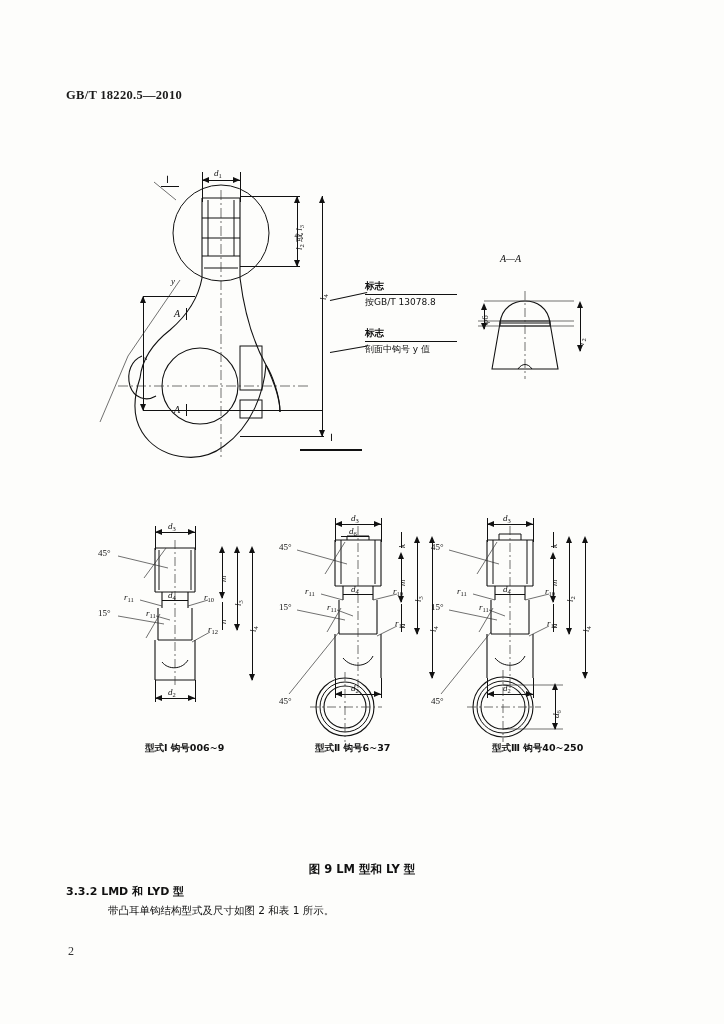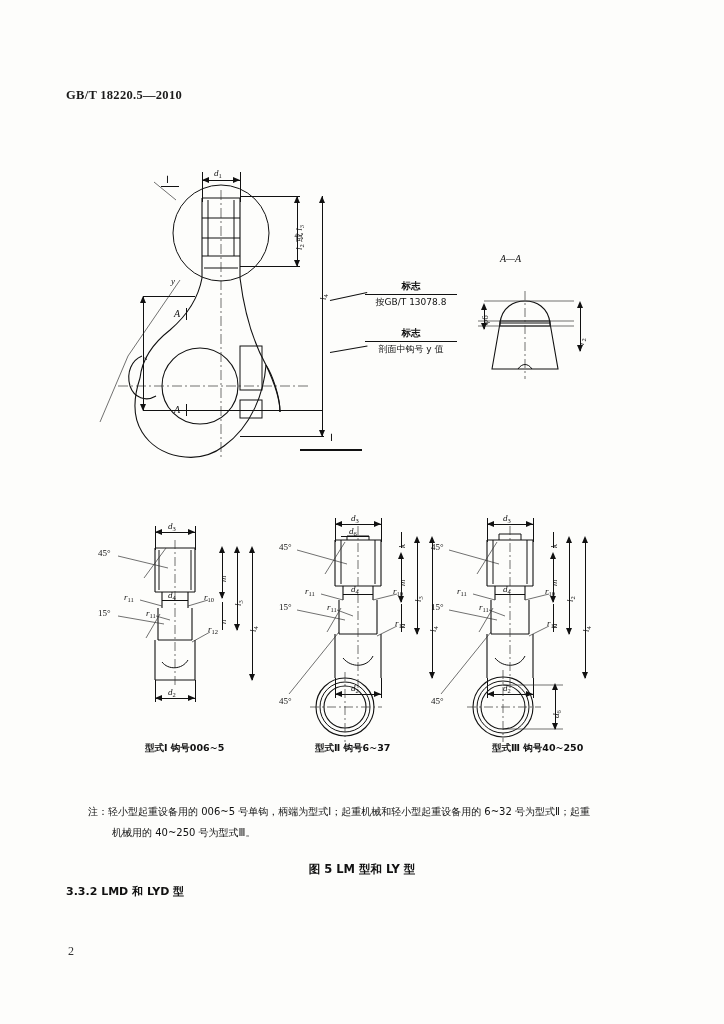--- a/index.html
+++ b/index.html
@@ -28,21 +28,21 @@
   .lbl i{font-style:italic;}
   .sub{font-size:6.5px;vertical-align:-2px;}
   .vlbl{transform-origin:0 0;transform:rotate(-90deg);}
   
   .arw{position:absolute;width:0;height:0;}
   .arw-l{border-top:3px solid transparent;border-bottom:3px solid transparent;border-right:7px solid #111;}
   .arw-r{border-top:3px solid transparent;border-bottom:3px solid transparent;border-left:7px solid #111;}
   .arw-u{border-left:3px solid transparent;border-right:3px solid transparent;border-bottom:7px solid #111;}
   .arw-d{border-left:3px solid transparent;border-right:3px solid transparent;border-top:7px solid #111;}
   
-  .callout{position:absolute;text-align:center;}
+  .callout{position:absolute;text-align:left;}
   .callout .c1{font-family:"DejaVu Sans",sans-serif;font-size:9.5px;font-weight:bold;color:#111;}
   .callout .rule{height:1px;background:#111;margin:1px 0 1px 0;}
   .callout .c2b{font-family:"DejaVu Sans",sans-serif;font-size:9px;color:#111;white-space:nowrap;}
   
   .note{
     position:absolute;font-family:"DejaVu Sans",sans-serif;font-size:10px;
     color:#111;line-height:17px;
   }
   .figcap{
     position:absolute;width:100%;text-align:center;font-family:"DejaVu Sans",sans-serif;
@@ -441,26 +441,25 @@
       <path class="stthin" stroke-dasharray="9,3,2,3" d="M 12 31 L 86 31"></path>
       <path class="stthin" d="M 48 9 L 108 9"></path>
       <path class="stthin" d="M 48 53 L 108 53"></path>
     </svg>
     <div class="ln v" style="left:100px;top:9px;height:44px;"></div>
     <div class="arw arw-u" style="left:97px;top:7px;"></div>
     <div class="arw arw-d" style="left:97px;top:47px;"></div>
     <div class="lbl vlbl" style="left:96px;top:42px;"><i>d</i><span class="sub">6</span></div>
   </div>
 
-  <div class="typecap" style="left:145px;top:742px;">型式Ⅰ 钩号006~5</div>
+  <div class="typecap" style="left:145px;top:742px;">型式Ⅰ 钩号006~9</div>
   <div class="typecap" style="left:315px;top:742px;">型式Ⅱ 钩号6~37</div>
   <div class="typecap" style="left:492px;top:742px;">型式Ⅲ 钩号40~250</div>
 
-  <div class="note" style="left:88px;top:803px;width:570px;">注：轻小型起重设备用的 006~5 号单钩，柄端为型式Ⅰ；起重机械和轻小型起重设备用的 6~32 号为型式Ⅱ；起重</div>
-  <div class="note" style="left:112px;top:824px;width:546px;">机械用的 40~250 号为型式Ⅲ。</div>
-
-  <div class="figcap" style="left:0;top:862px;">图 5   LM 型和 LY 型</div>
+
+  <div class="figcap" style="left:0;top:862px;">图 9   LM 型和 LY 型</div>
 
   <div class="sec" style="left:66px;top:884px;">3.3.2   LMD 和 LYD 型</div>
+  <div class="body" style="left:108px;top:904px;">带凸耳单钩结构型式及尺寸如图 2 和表 1 所示。</div>
 
   <div class="pagenum">2</div>
 
 </div>
 
 </body></html>

